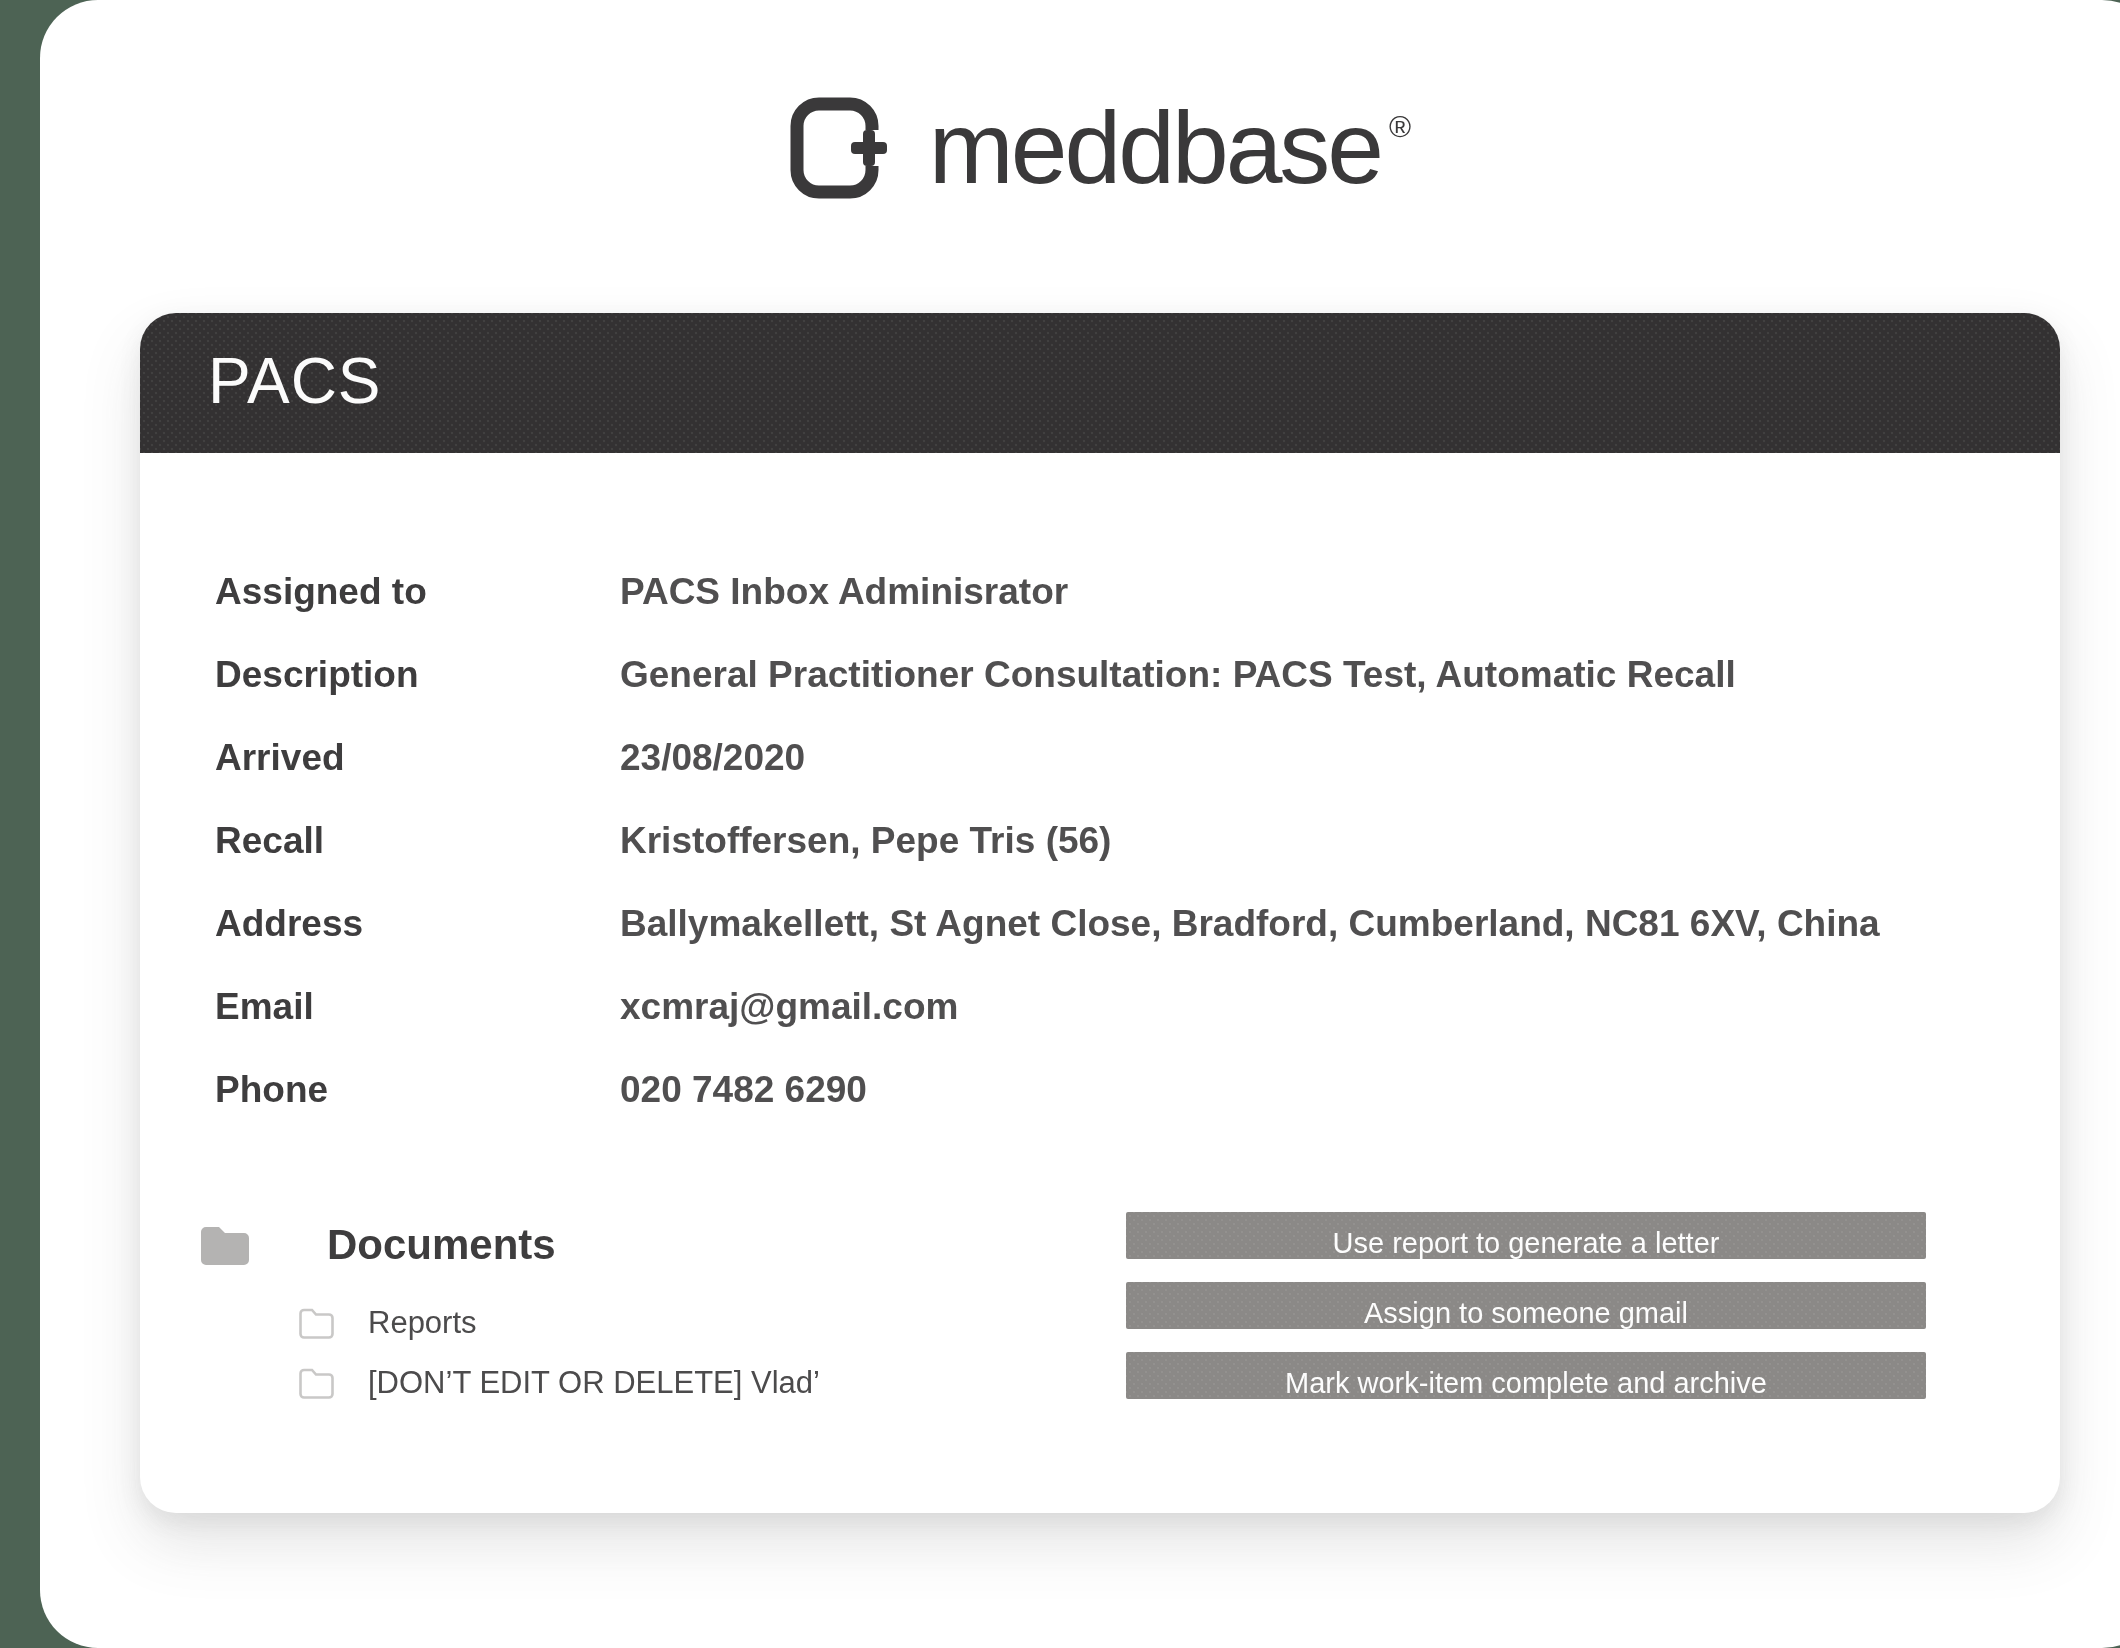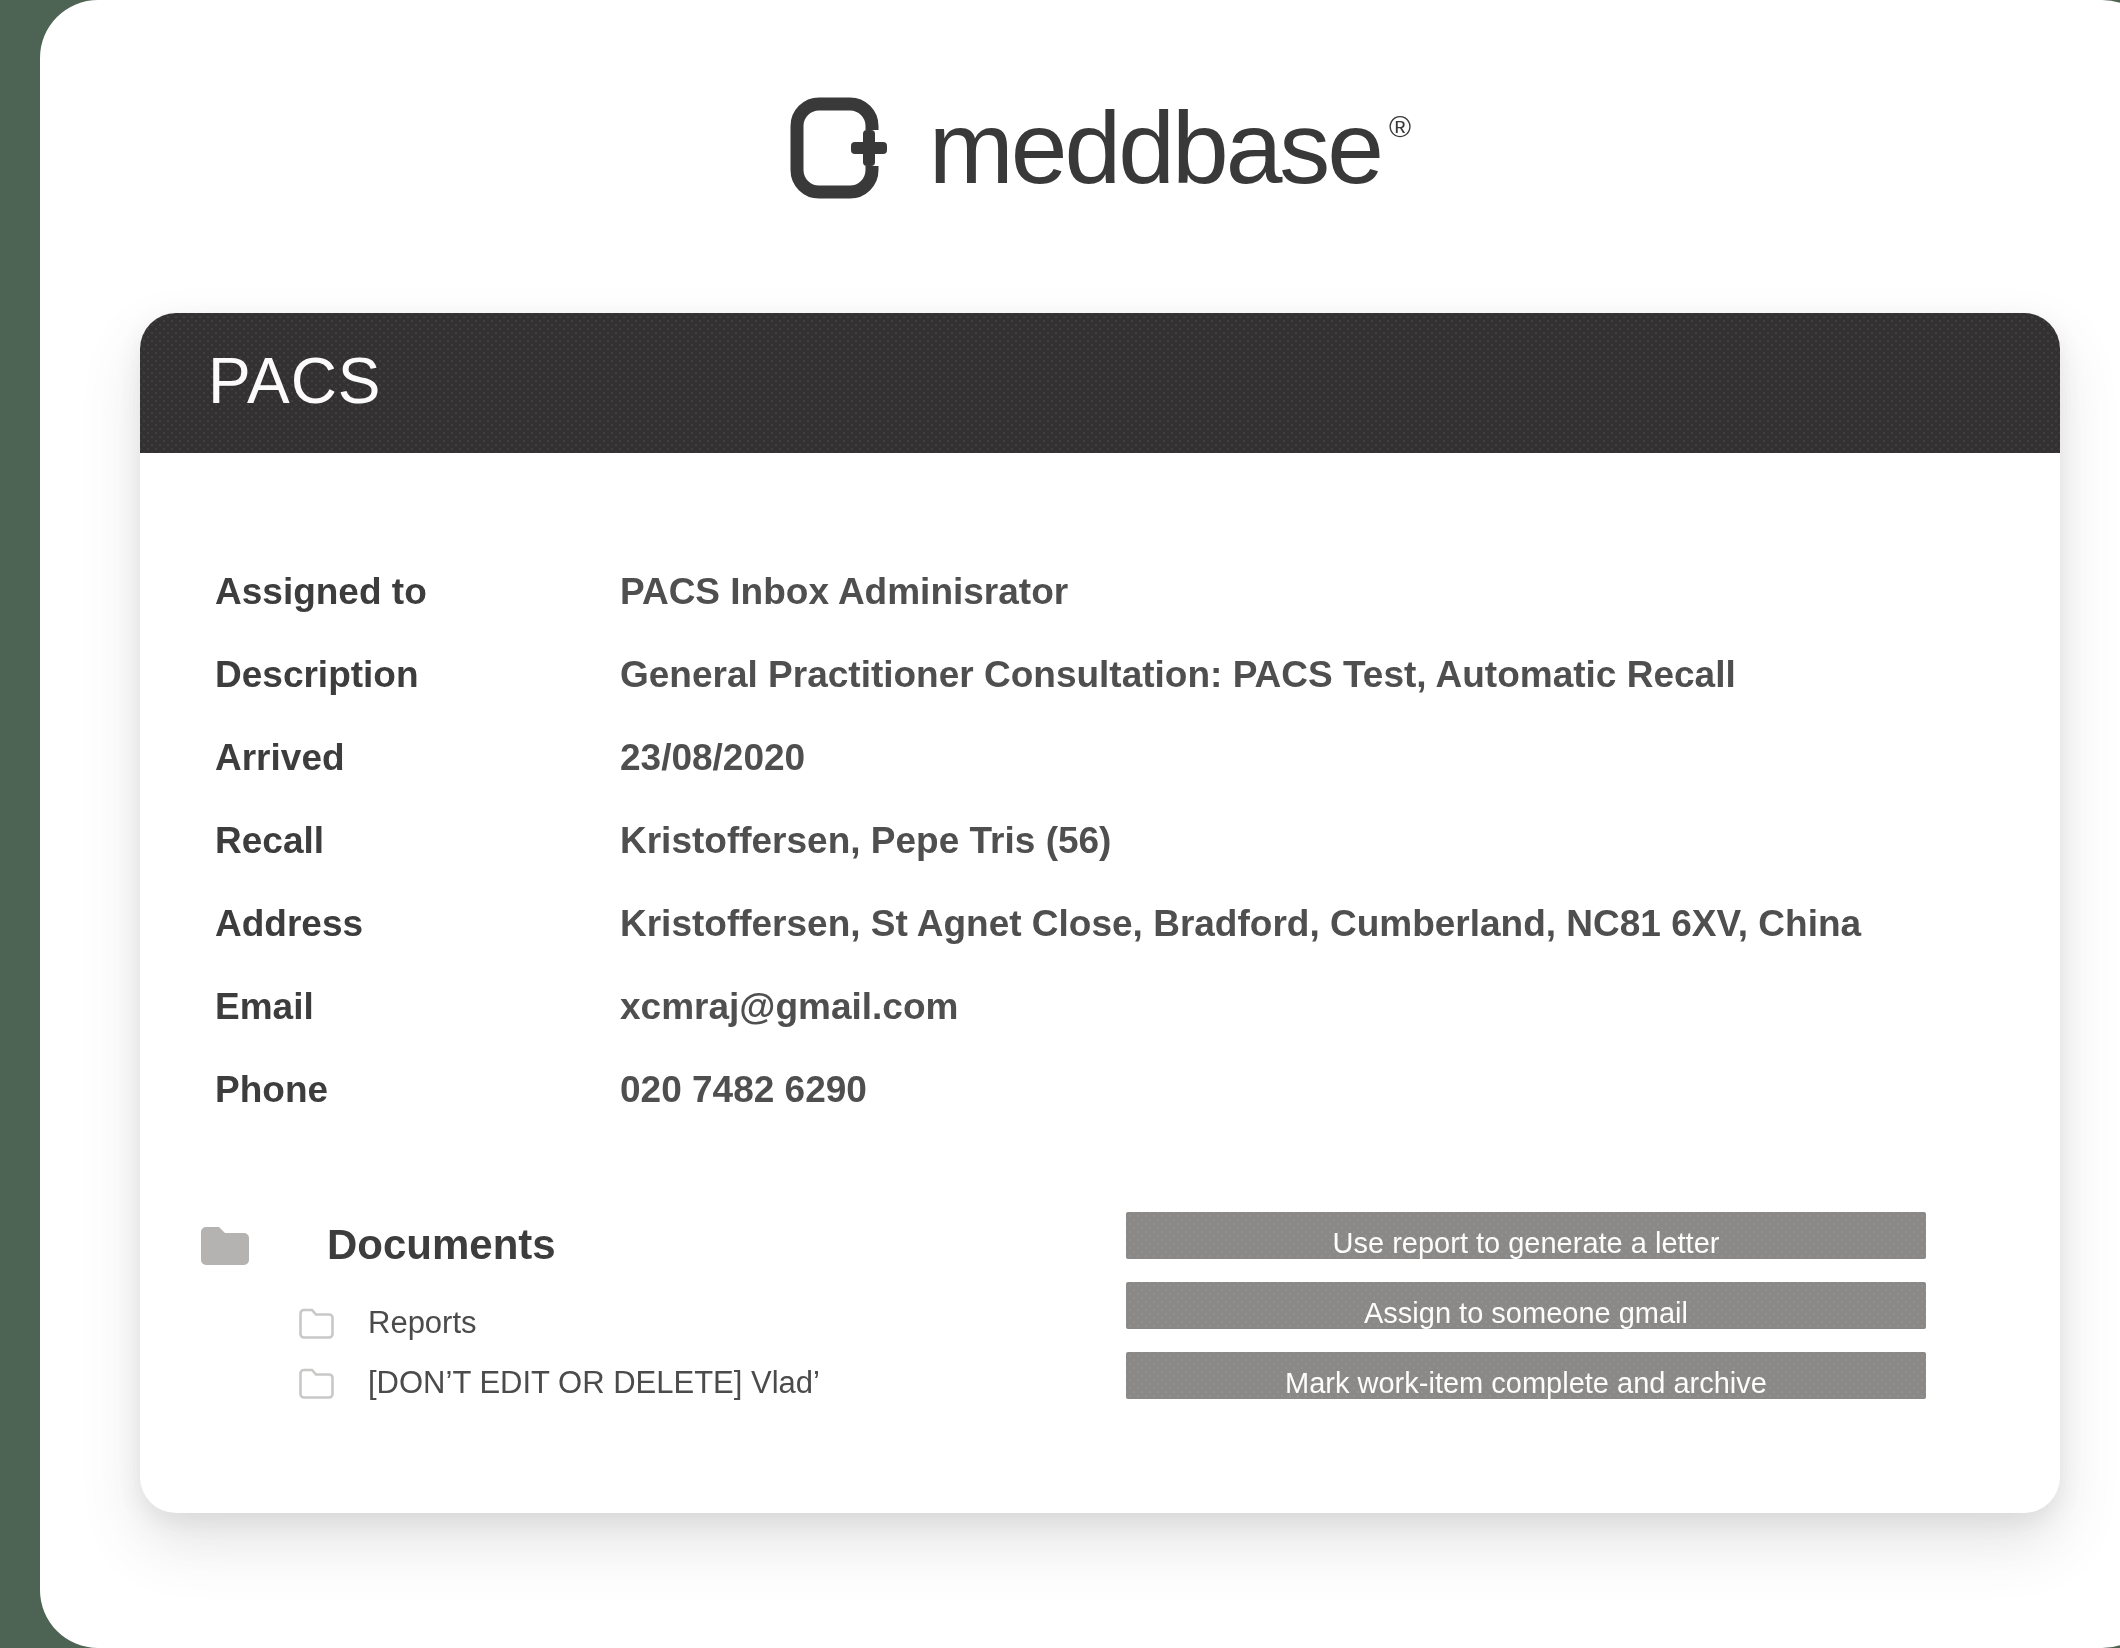--- a/index.html
+++ b/index.html
@@ -134,21 +134,21 @@
       <div class="frow">
         <div class="flabel">Arrived</div>
         <div class="fvalue">23/08/2020</div>
       </div>
       <div class="frow">
         <div class="flabel">Recall</div>
         <div class="fvalue">Kristoffersen, Pepe Tris (56)</div>
       </div>
       <div class="frow">
         <div class="flabel">Address</div>
-        <div class="fvalue">Kristoffersen, St Agnet Close, Bradford, Cumberland, NC81 6XV, China</div>
+        <div class="fvalue">Ballymakellett, St Agnet Close, Bradford, Cumberland, NC81 6XV, China</div>
       </div>
       <div class="frow">
         <div class="flabel">Email</div>
         <div class="fvalue">xcmraj@gmail.com</div>
       </div>
       <div class="frow">
         <div class="flabel">Phone</div>
         <div class="fvalue">020 7482 6290</div>
       </div>
     </div>

